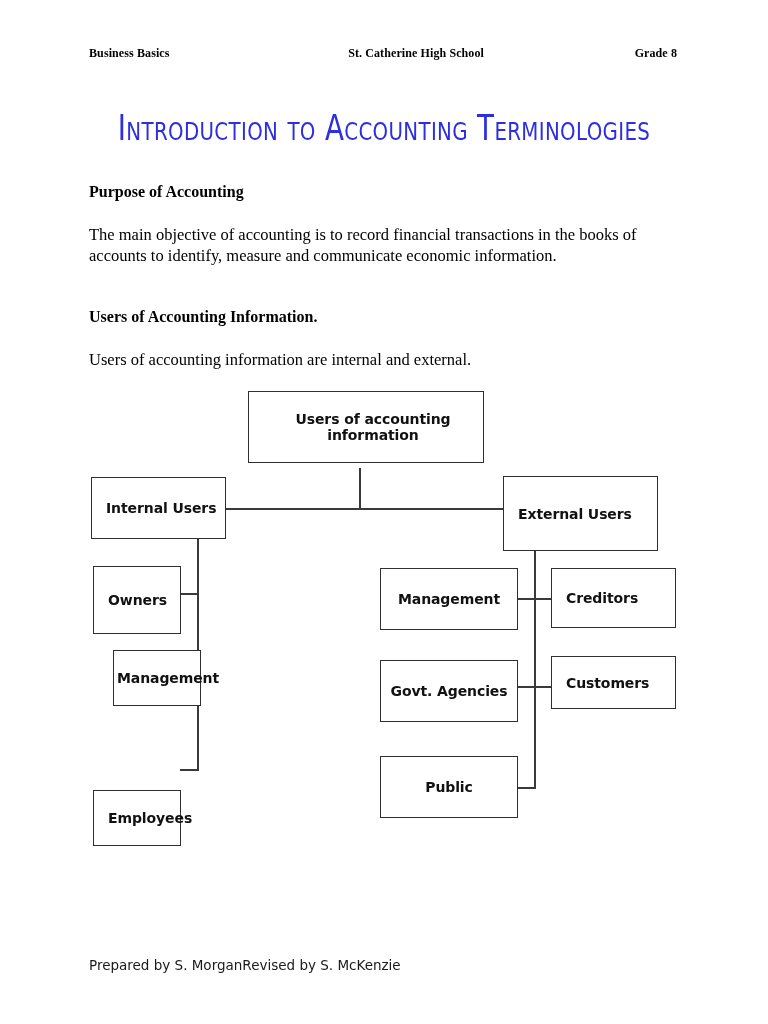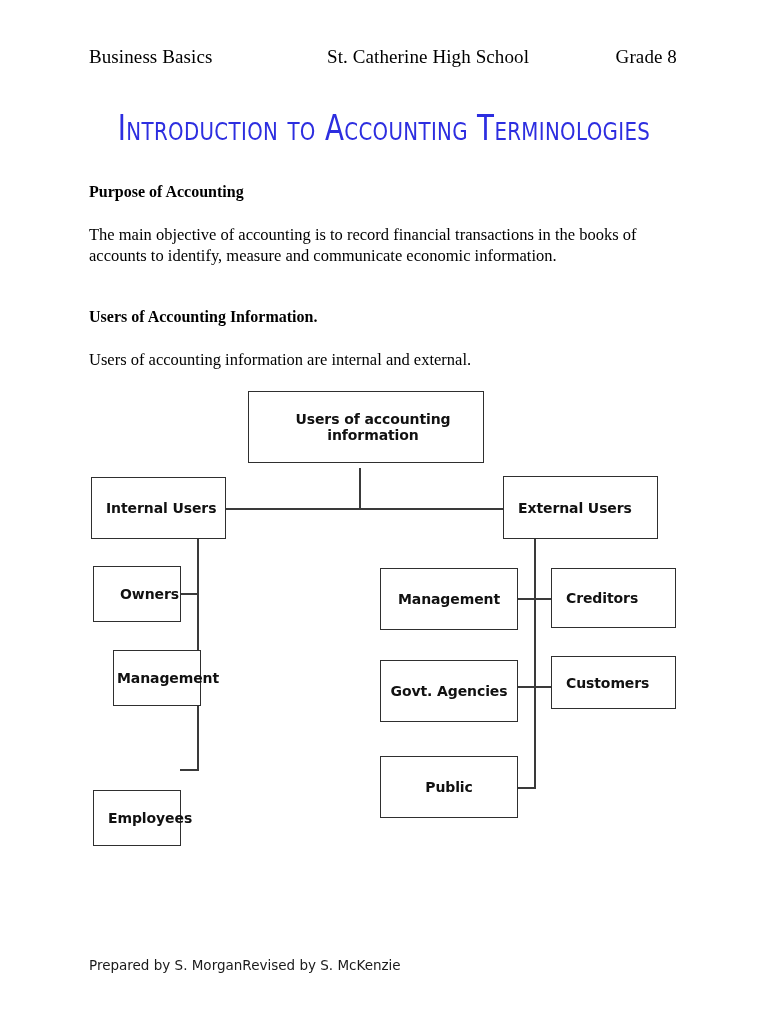--- a/index.html
+++ b/index.html
@@ -20,22 +20,22 @@
   
   .doc-header {
     position: absolute;
     left: 89px;
     top: 46px;
     width: 590px;
     display: flex;
     justify-content: space-between;
     align-items: baseline;
     font-family: "Liberation Serif", serif;
-    font-weight: normal;
-    font-size: 19px;
+    font-weight: bold;
+    font-size: 12px;
     letter-spacing: 0.1px;
   }
   .doc-header .h-center { margin-left: 28px; }
   .doc-header .h-right { margin-right: 2px; }
 
   
   .doc-title {
     position: absolute;
     left: 0;
     top: 108px;
@@ -164,25 +164,25 @@
     <div class="edge h" style="left:518px; top:787px; width:18px;"></div>
 
     <div class="node centered indent-left" style="left:248px; top:391px; width:236px; height:72px;">
       <span>Users of accounting information</span>
     </div>
 
     <div class="node indent-left" style="left:91px; top:477px; width:135px; height:62px;">
       <span>Internal Users</span>
     </div>
 
-    <div class="node indent-left" style="left:503px; top:476px; width:155px; height:63px;">
+    <div class="node indent-left" style="left:503px; top:476px; width:155px; height:75px;">
       <span>External Users</span>
     </div>
 
-    <div class="node indent-left" style="left:93px; top:566px; width:88px; height:56px;padding-left:12px;">
+    <div class="node indent-left" style="left:93px; top:566px; width:88px; height:68px;">
       <span>Owners</span>
     </div>
 
     <div class="node overflow" style="left:93px; top:650px; width:88px; height:56px;margin-left:20px;">
       <span>Management</span>
     </div>
 
     <div class="node indent-left" style="left:93px; top:742px; width:88px; height:56px;margin-top:48px;">
       <span>Employees</span>
     </div>

